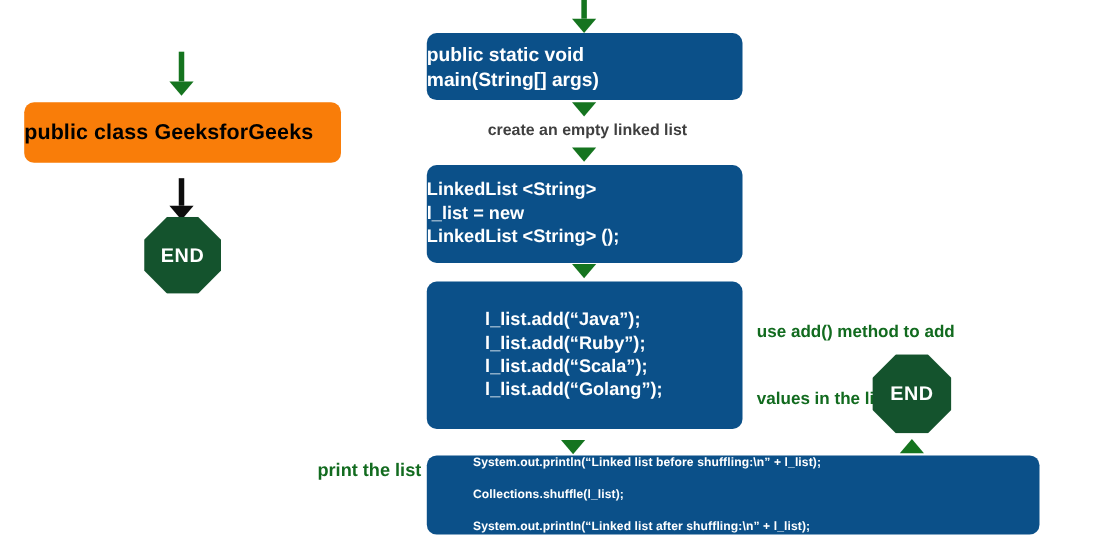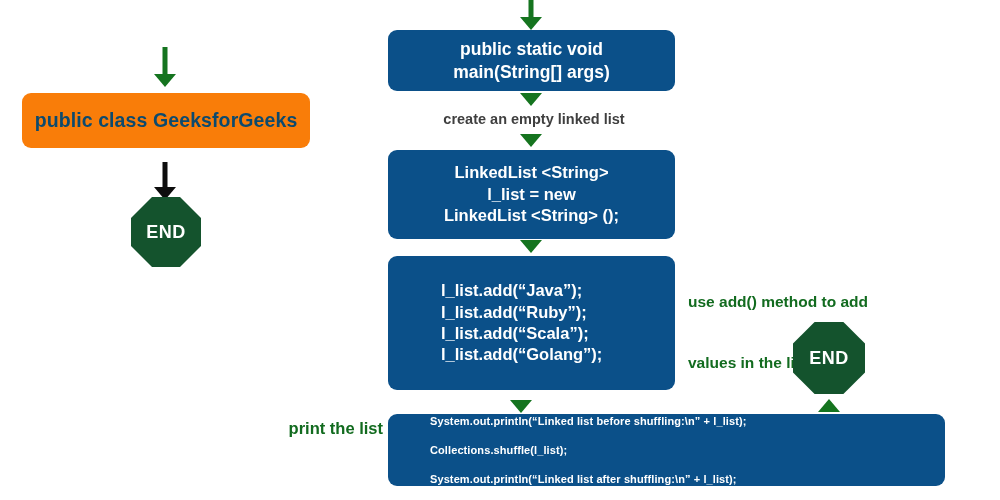--- a/index.html
+++ b/index.html
@@ -29,27 +29,27 @@
     display: flex;
     flex-direction: column;
     justify-content: center;
   }
   .box-blue {
     background: #0b5089;
     color: #ffffff;
   }
   .box-orange {
     background: #f97d09;
-    color: #0c4a6e;
+    color: #000000;
   }
   .box .line {
     white-space: pre;
     line-height: 1.30;
   }
-  .center-text .line { text-align: center; }
+  .center-text .line { text-align: left; }
   .left-text  .line { text-align: left; }
 
   
   .cond {
     font-family: "Liberation Sans Narrow", "Liberation Sans", sans-serif;
     font-weight: bold;
     letter-spacing: .1px;
   }
   .norm {
     font-family: "Liberation Sans", sans-serif;

